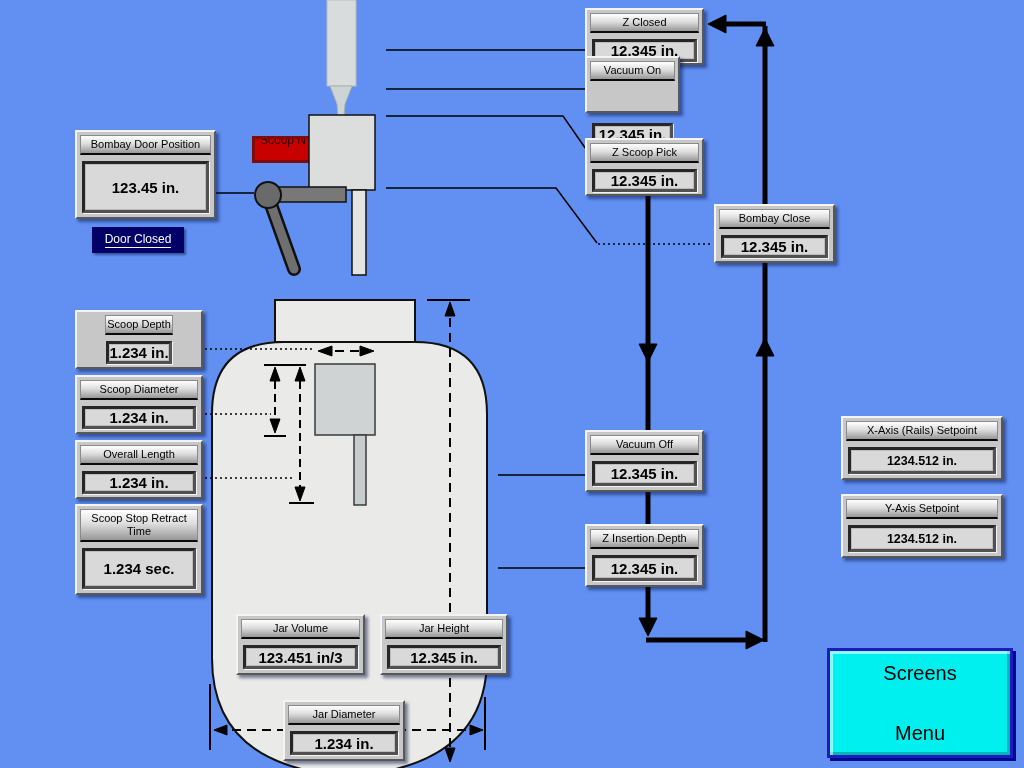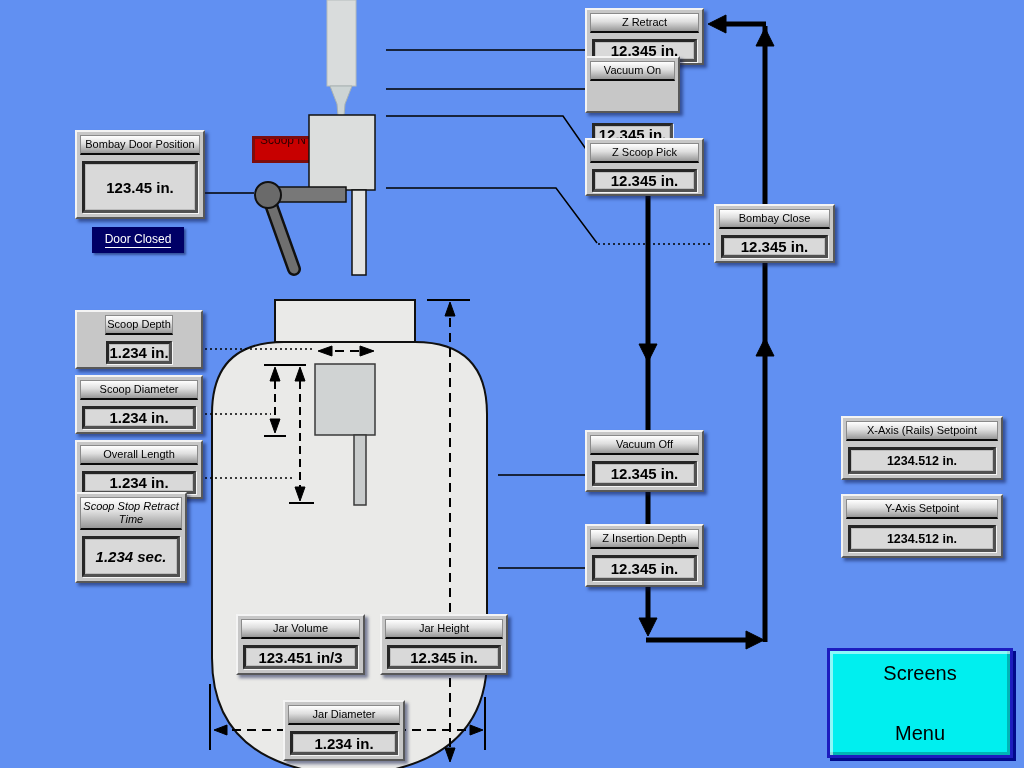--- a/index.html
+++ b/index.html
@@ -26,25 +26,25 @@
   .ro-value{
     flex:1; margin:6px 2px 1px; background:#d9d9d9;
     border:3px solid; border-color:#262626 #515151 #515151 #262626;
     box-shadow:inset 0 0 0 1px #bcbcbc, 1px 1px 0 rgba(255,255,255,.8);
     display:flex; align-items:center; justify-content:center;
     font-weight:bold; font-size:15px; color:#000; white-space:nowrap;
   }
   .small-val .ro-value{font-size:12.5px;}
 
   
-  #ro-bombay-door{left:75px; top:130px; width:130px; height:89px;}
+  #ro-bombay-door{left:75px; top:130px; width:141px; height:89px;}
   #ro-scoop-depth{left:75px; top:310px; width:128px; height:59px;align-items:center;}
   #ro-scoop-diameter{left:75px; top:375px; width:128px; height:59px;}
   #ro-overall-length{left:75px; top:440px; width:128px; height:59px;}
-  #ro-scoop-stop{left:75px; top:492px; width:112px; height:91px;font-style:italic;}
+  #ro-scoop-stop{left:75px; top:504px; width:128px; height:91px;}
   #ro-z-retract{left:585px; top:8px; width:119px; height:57px;}
   #ro-vacuum-on{left:585px; top:56px; width:95px; height:57px;gap:36px;}
   #ro-z-scoop-pick{left:585px; top:138px; width:119px; height:58px;}
   #ro-bombay-close{left:714px; top:204px; width:121px; height:59px;}
   #ro-vacuum-off{left:585px; top:430px; width:119px; height:62px;}
   #ro-z-insertion{left:585px; top:524px; width:119px; height:63px;}
   #ro-jar-volume{left:236px; top:614px; width:129px; height:61px;}
   #ro-jar-height{left:380px; top:614px; width:128px; height:61px;}
   #ro-jar-diameter{left:283px; top:700px; width:122px; height:61px;}
   #ro-x-axis{left:841px; top:416px; width:162px; height:64px;}
@@ -177,21 +177,21 @@
   </div>
   <div class="readout" id="ro-overall-length">
     <div class="ro-label">Overall Length</div>
     <div class="ro-value">1.234 in.</div>
   </div>
   <div class="readout" id="ro-scoop-stop">
     <div class="ro-label">Scoop Stop Retract Time</div>
     <div class="ro-value">1.234 sec.</div>
   </div>
   <div class="readout" id="ro-z-retract">
-    <div class="ro-label">Z Retract</div>
+    <div class="ro-label">Z Closed</div>
     <div class="ro-value">12.345 in.</div>
   </div>
   <div class="readout" id="ro-vacuum-on">
     <div class="ro-label">Vacuum On</div>
     <div class="ro-value">12.345 in.</div>
   </div>
   <div class="readout" id="ro-z-scoop-pick">
     <div class="ro-label">Z Scoop Pick</div>
     <div class="ro-value">12.345 in.</div>
   </div>

